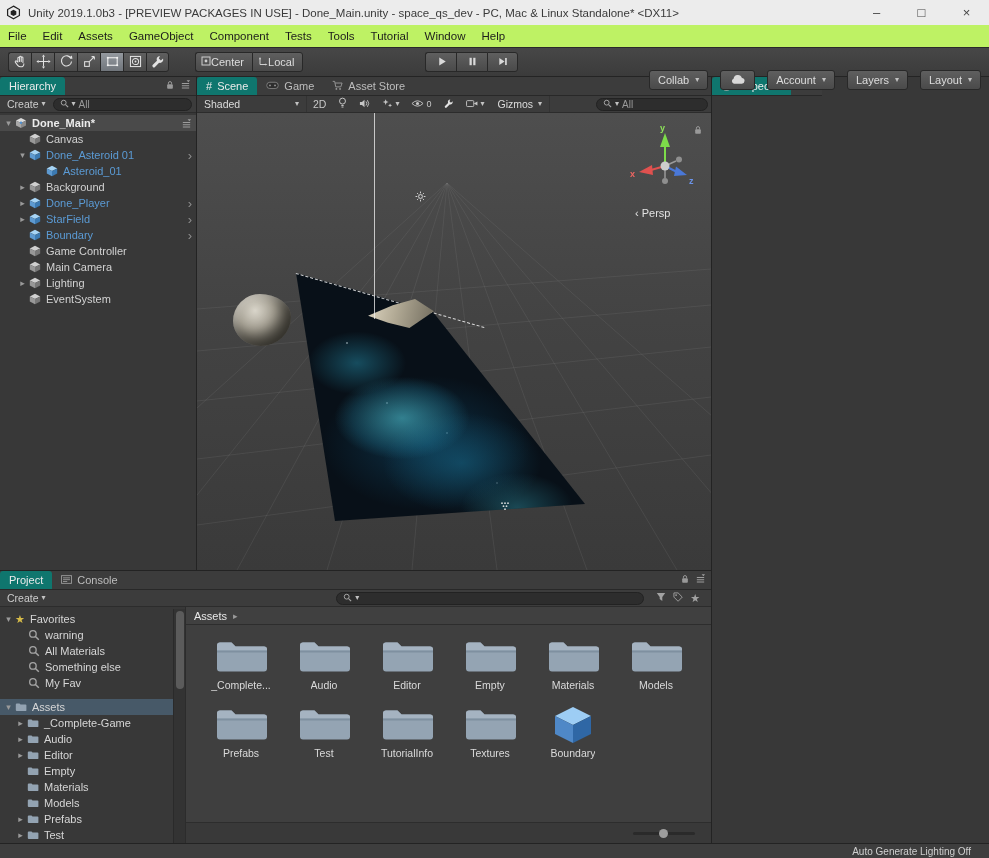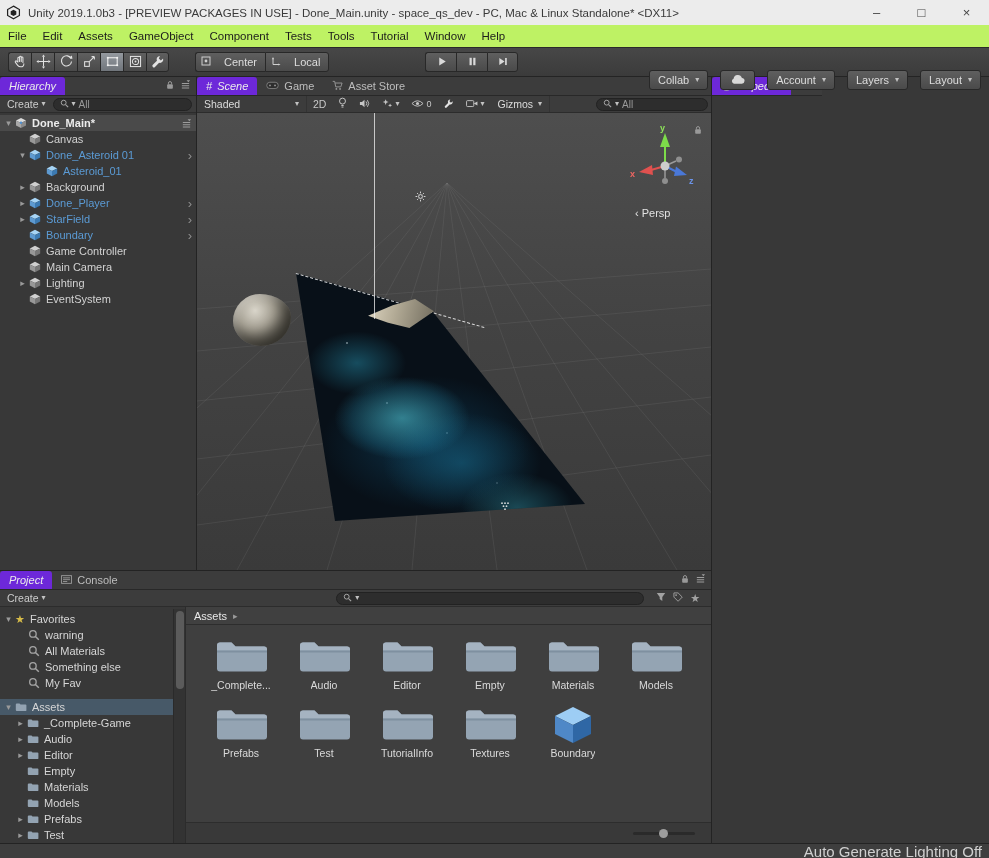--- a/index.html
+++ b/index.html
@@ -11,42 +11,42 @@
   .titlebar{height:25px;background:#ececec;display:flex;align-items:center;padding-left:6px;color:#3a3a3a;flex:0 0 auto;font-size:11.5px;}
   .titlebar .logo{width:16px;height:16px;display:flex;}
   .titlebar .title{margin-left:6px;white-space:nowrap;overflow:hidden;}
   .win-controls{margin-left:auto;display:flex;height:100%;}
   .win-btn{width:45px;display:flex;align-items:center;justify-content:center;font-size:13px;color:#444;}
   .menubar{height:22px;background:#bef264;display:flex;align-items:center;color:#1c1c1c;font-size:11.5px;flex:0 0 auto;}
   .menu-item{padding:0 8px;line-height:22px;}
 
   
   .toolbar{height:30px;background:linear-gradient(#474747,#3b3b3b);border-top:1px solid #2a2a2a;border-bottom:1px solid #242424;display:flex;align-items:center;padding:0 8px;position:relative;flex:0 0 auto;}
-  .btn{height:20px;background:linear-gradient(#5f5f5f,#4a4a4a);border:1px solid #282828;display:flex;align-items:center;justify-content:center;color:#ddd;gap:13px;}
+  .btn{height:20px;background:linear-gradient(#5f5f5f,#4a4a4a);border:1px solid #282828;display:flex;align-items:center;justify-content:center;color:#ddd;gap:0;}
   .btn-group{display:flex;}
   .btn-group .btn{border-right-width:0;}
   .btn-group .btn:first-child{border-radius:3px 0 0 3px;}
   .btn-group .btn:last-child{border-right-width:1px;border-radius:0 3px 3px 0;text-align:right;}
   .tool{width:23px;}
   .tool.active{background:linear-gradient(#94999f,#70757b);}
   .pivot-group{margin-left:26px;}
   .pivot-group .btn{padding:0 8px 0 5px;font-size:11px;}
   .play-group{position:absolute;left:425px;top:4px;}
   .play-group .btn{width:31px;}
   .tb-right{margin-left:auto;display:flex;align-items:center;gap:12px;margin-top:36px;}
   .drop{height:20px;border-radius:3px;background:linear-gradient(#5f5f5f,#4a4a4a);border:1px solid #282828;display:flex;align-items:center;padding:0 8px;gap:6px;font-size:11px;color:#ddd;}
   .caret{font-size:8px;color:#c2c2c2;line-height:8px;}
 
   
   .main{flex:1;display:flex;min-height:0;}
   .left-col{width:711px;display:flex;flex-direction:column;flex:0 0 711px;}
   .top-row{height:493px;display:flex;flex:0 0 493px;}
   .tabbar{height:19px;background:#3c3c3c;display:flex;align-items:flex-end;border-bottom:1px solid #282828;flex:0 0 auto;}
   .tab{height:18px;padding:0 9px;color:#bdbdbd;display:flex;align-items:center;gap:5px;font-size:11px;}
-  .tab.active{background:#6d28d9;border-radius:3px 3px 0 0;color:#ebebeb;font-style:italic;}
+  .tab.active{background:#0f766e;border-radius:3px 3px 0 0;color:#ebebeb;}
   .pane-icons{margin-left:auto;display:flex;align-items:center;gap:5px;padding:0 5px 3px 0;}
   .subbar{height:17px;background:#3c3c3c;border-bottom:1px solid #2c2c2c;display:flex;align-items:center;padding:0 4px;gap:4px;flex:0 0 auto;font-size:10.5px;color:#ccc;}
   .create-btn{display:flex;align-items:center;gap:3px;padding:0 3px;}
   .search{height:13px;background:#2d2d2d;border:1px solid #222;border-radius:7px;display:flex;align-items:center;padding:0 6px;gap:3px;color:#9a9a9a;font-size:10px;}
   .h-search{flex:1;}
 
   
   .hierarchy{width:197px;flex:0 0 197px;border-right:1px solid #232323;display:flex;flex-direction:column;background:#383838;}
   .h-tree{flex:1;overflow:hidden;padding-top:2px;}
   .scene-row{height:16px;background:#4a4a4a;display:flex;align-items:center;font-weight:bold;color:#ececec;padding-left:2px;}
@@ -122,21 +122,21 @@
   .a-label{font-size:10.5px;color:#dadada;max-width:70px;white-space:nowrap;overflow:hidden;text-overflow:ellipsis;}
   .p-footer{height:21px;background:#393939;border-top:1px solid #2d2d2d;position:relative;flex:0 0 auto;}
   .zoom{position:absolute;right:16px;top:9px;width:62px;height:3px;background:#2a2a2a;border-radius:2px;}
   .zoom-thumb{position:absolute;left:26px;top:-3px;width:9px;height:9px;border-radius:50%;background:#9d9d9d;}
 
   
   .inspector{flex:1;border-left:1px solid #232323;display:flex;flex-direction:row;background:#383838;min-width:0;}
   .inspector .body{flex:1;}
 
   
-  .statusbar{height:15px;flex:0 0 15px;background:#3e3e3e;border-top:1px solid #232323;display:flex;align-items:center;justify-content:flex-end;padding-right:7px;font-size:15px;color:#cfcfcf;}
+  .statusbar{height:15px;flex:0 0 15px;background:#3e3e3e;border-top:1px solid #232323;display:flex;align-items:center;justify-content:flex-end;padding-right:18px;font-size:10px;color:#cfcfcf;}
 
   .i15{width:15px;height:15px;}.i13{width:13px;height:13px;}.i12{width:12px;height:12px;}
   .i11{width:11px;height:11px;}.i10{width:10px;height:10px;}
   .mag9{width:9px;height:9px;flex:0 0 9px;}
 </style>
 </head>
 <body>
 
 <svg width="0" height="0" style="position:absolute">
   <defs>

